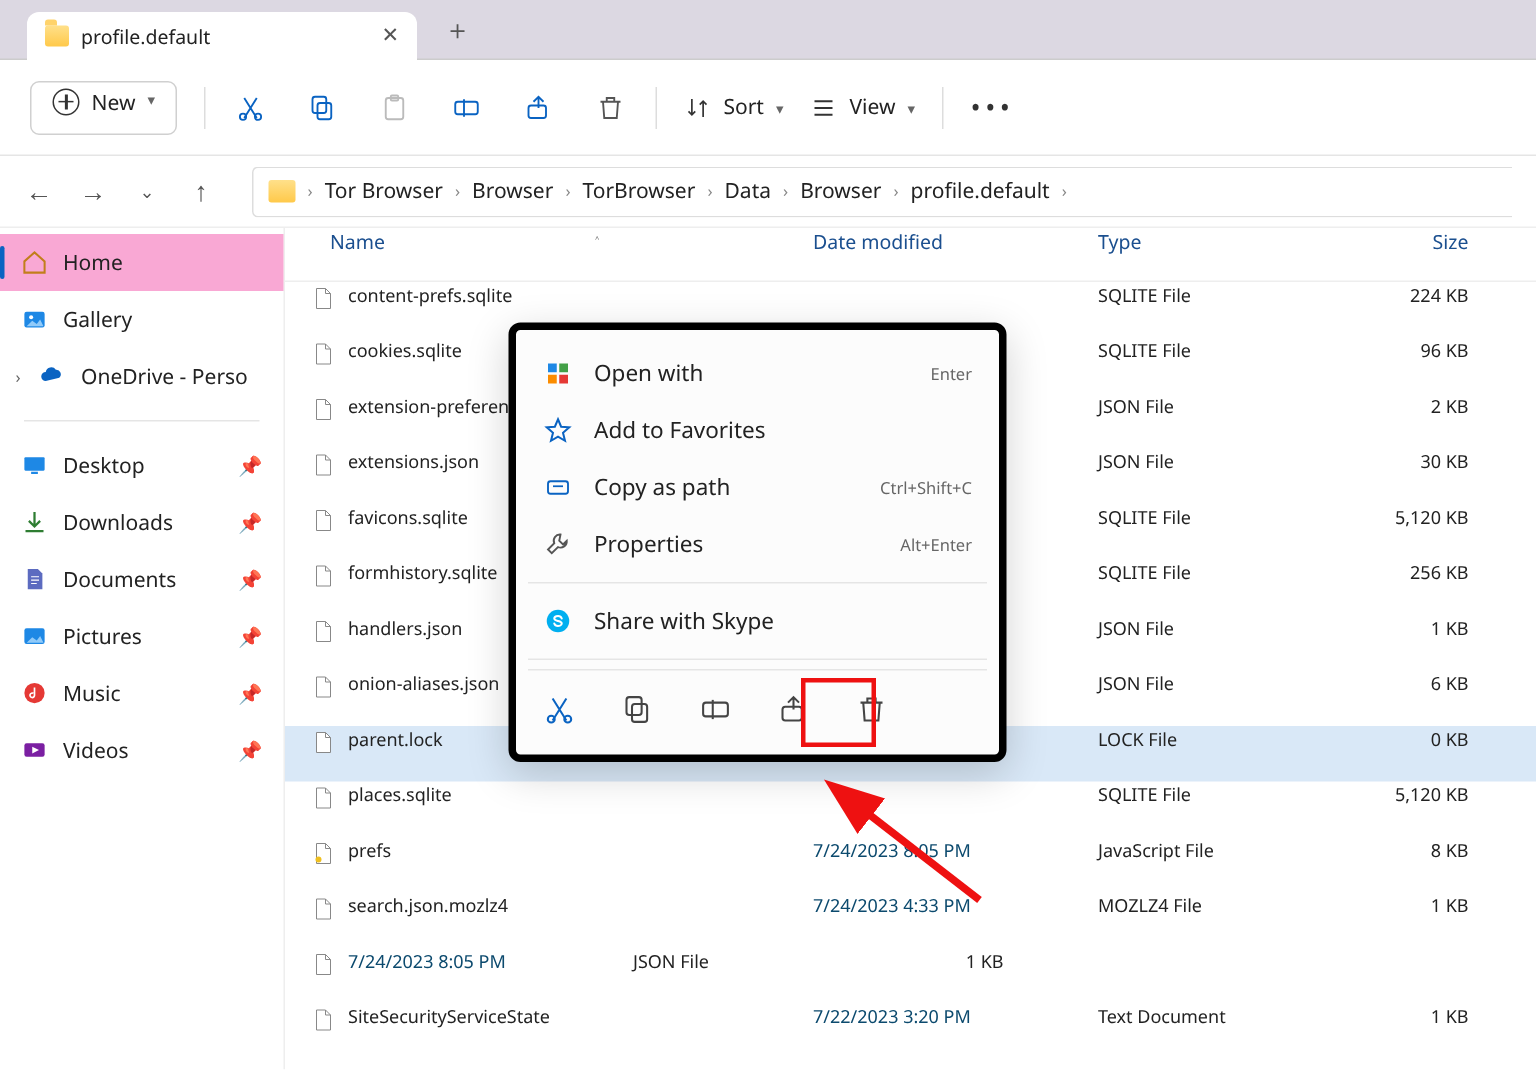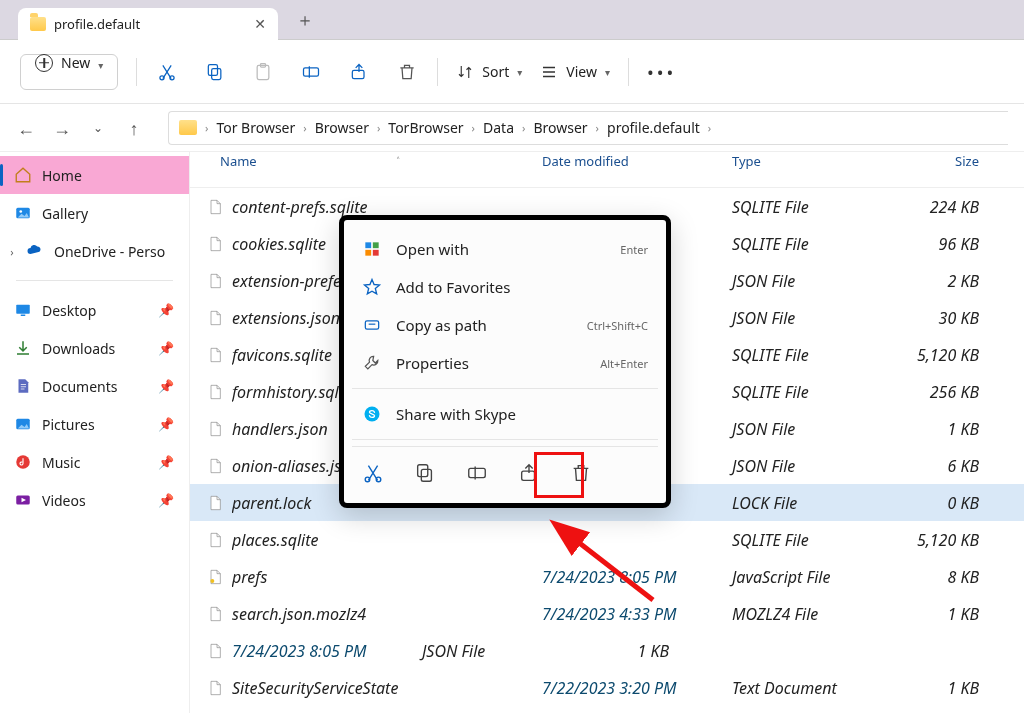--- a/index.html
+++ b/index.html
@@ -9,21 +9,21 @@
   .tabbar { height: 40px; background: #dcd8e2; display: flex; align-items: center; padding-left: 18px; border-bottom: 1px solid #ccc;}
   .tab { background: #fff; height: 32px; width: 260px; border-radius: 8px 8px 0 0; display: flex; align-items: center; padding: 0 12px; gap: 8px; margin-top: 8px;}
   .tab .folder-ico { width:16px; height:14px; background: linear-gradient(#ffe08a,#ffc94a); border-radius: 2px; position: relative;}
   .tab .folder-ico::before{content:"";position:absolute;top:-4px;left:0;width:8px;height:4px;background:#ffd36b;border-radius:2px 2px 0 0;}
   .tab .title { flex:1; font-size: 13px; }
   .tab .close { font-size: 14px; color:#555; cursor:pointer;}
   .tab-add { margin-left: 18px; font-size: 18px; color:#555; cursor:pointer; }
 
   
   .toolbar { height: 64px; display:flex; align-items:center; padding: 0 20px; border-bottom: 1px solid #e5e5e5; gap: 18px;}
-  .btn-new { display:flex; align-items:flex-end; gap:8px; height:36px; padding: 17px 14px; border:1px solid #d0d0d0; border-radius:6px; cursor:pointer; }
+  .btn-new { display:flex; align-items:flex-start; gap:8px; height:36px; padding: 4px 14px; border:1px solid #d0d0d0; border-radius:6px; cursor:pointer; }
   .btn-new .plus-ico{width:18px;height:18px;border:1.5px solid #333;border-radius:50%;position:relative;}
   .btn-new .plus-ico::before,.btn-new .plus-ico::after{content:"";position:absolute;background:#333;}
   .btn-new .plus-ico::before{left:3px;right:3px;top:50%;height:1.5px;transform:translateY(-50%);}
   .btn-new .plus-ico::after{top:3px;bottom:3px;left:50%;width:1.5px;transform:translateX(-50%);}
   .chev{font-size:10px;color:#666;}
   .tb-divider{width:1px;height:28px;background:#ddd;}
   .tb-ico{width:24px;height:24px;display:flex;align-items:center;justify-content:center;color:#0a63c2;cursor:pointer;}
   .tb-ico svg{width:20px;height:20px;}
   .tb-group{display:flex;align-items:center;gap:24px;}
   .tb-label-btn{display:flex;align-items:center;gap:8px;cursor:pointer;}
@@ -52,21 +52,21 @@
   
   .filepanel{flex:1;display:flex;flex-direction:column;}
   .columns{height:36px;display:flex;align-items:flex-start;color:#1b4f8f;font-size:13px;border-bottom:1px solid #eee;}
   .col-name{padding-left:30px;width:352px;display:flex;align-items:center;gap:140px;}
   .sort-ind{font-size:10px;color:#666;}
   .col-date{width:190px;}
   .col-type{width:160px;}
   .col-size{width:95px;text-align:right;padding-right:8px;}
 
   .rows{flex:1;overflow:hidden;}
-  .row{height:37px;display:flex;align-items:center;font-size:16px;cursor:pointer;font-style:italic;}
+  .row{height:37px;display:flex;font-size:12px;cursor:pointer;}
   .row.selected{background:#d9e8f7;}
   .row .file-ico{width:18px;height:22px;margin-left:16px;margin-right:8px;display:flex;align-items:center;justify-content:center;}
   .file-ico svg{width:16px;height:20px;}
   .row .fname{width:310px;overflow:hidden;white-space:nowrap;text-overflow:ellipsis;}
   .row .fdate{width:190px;color:#0c4a6e;}
   .row .ftype{width:160px;}
   .row .fsize{width:95px;text-align:right;padding-right:8px;}
 
   
   .ctxmenu{position:absolute;left:339px;top:215px;width:332px;background:#fcfcfc;border:5px solid #000000;border-radius:8px;box-shadow:0 8px 28px rgba(0,0,0,0.18);padding:10px 0;z-index:20;}

